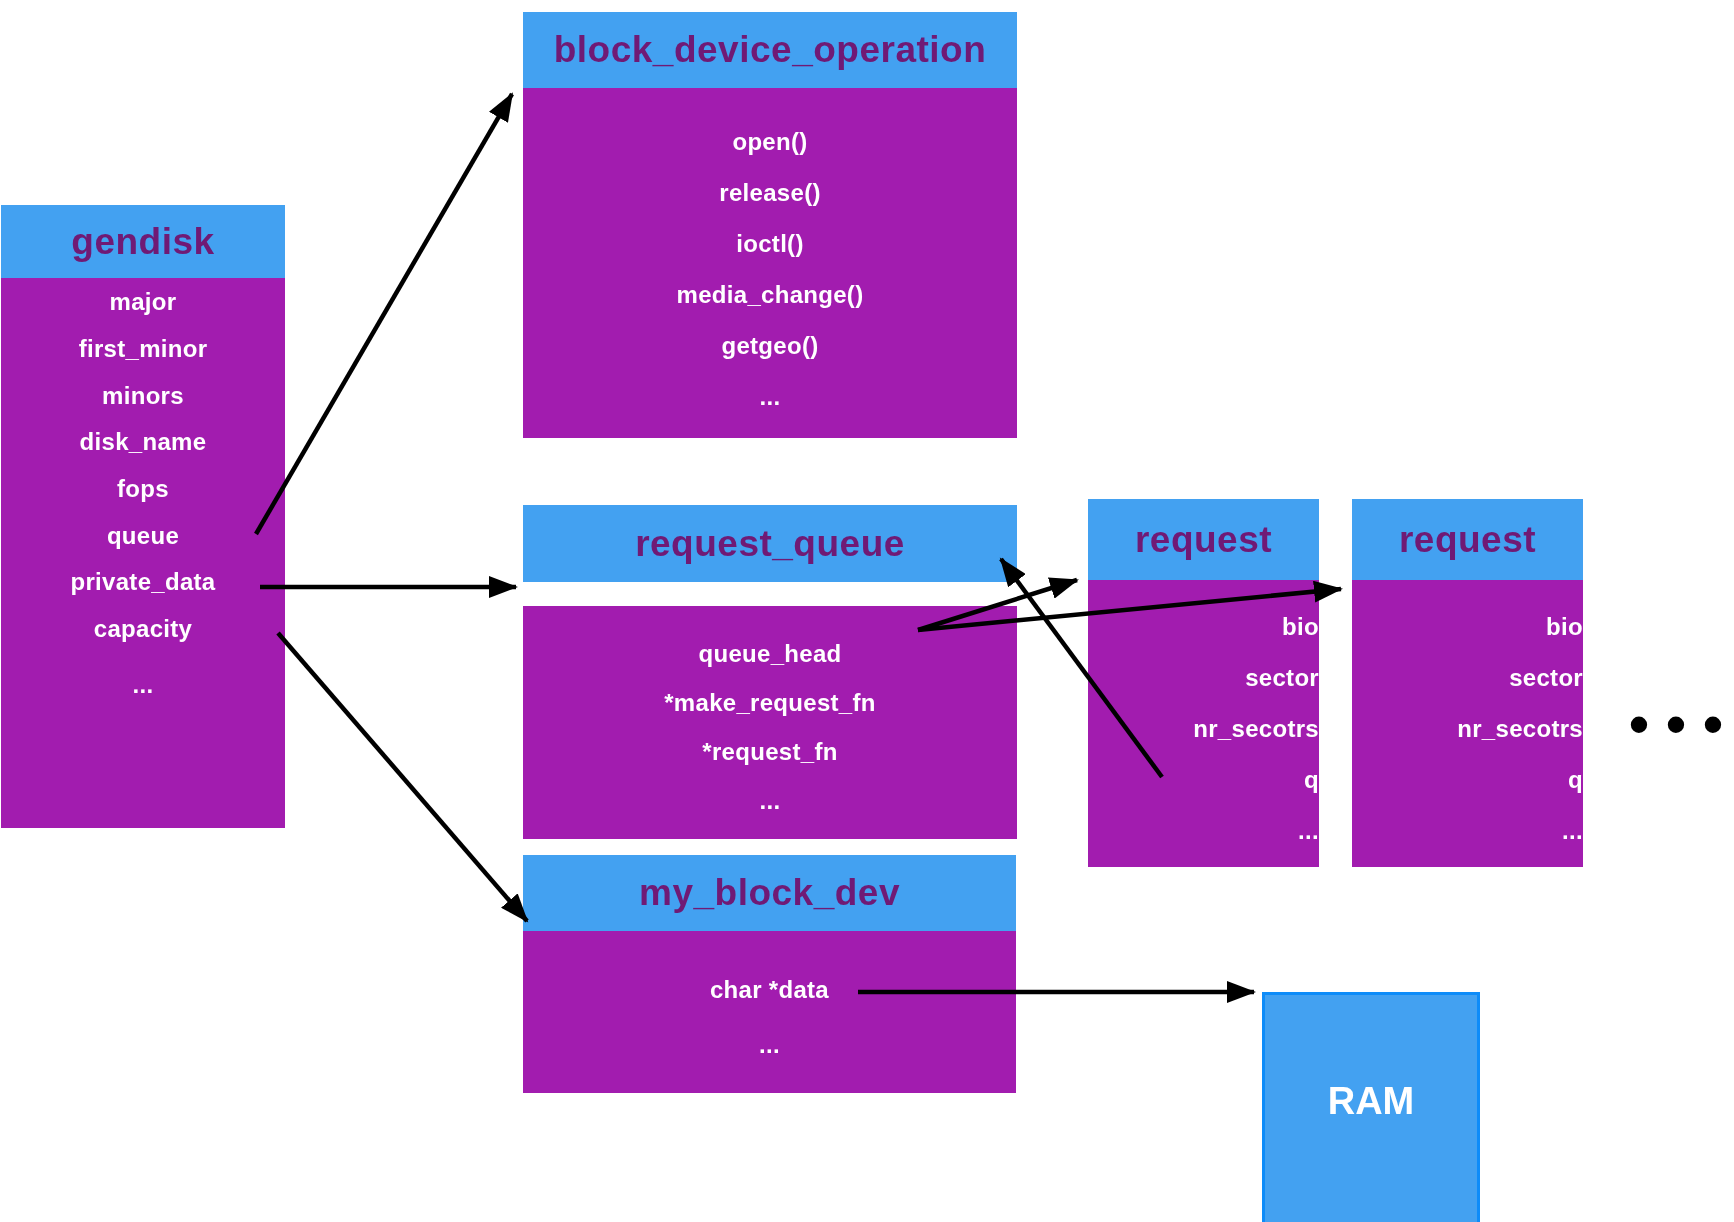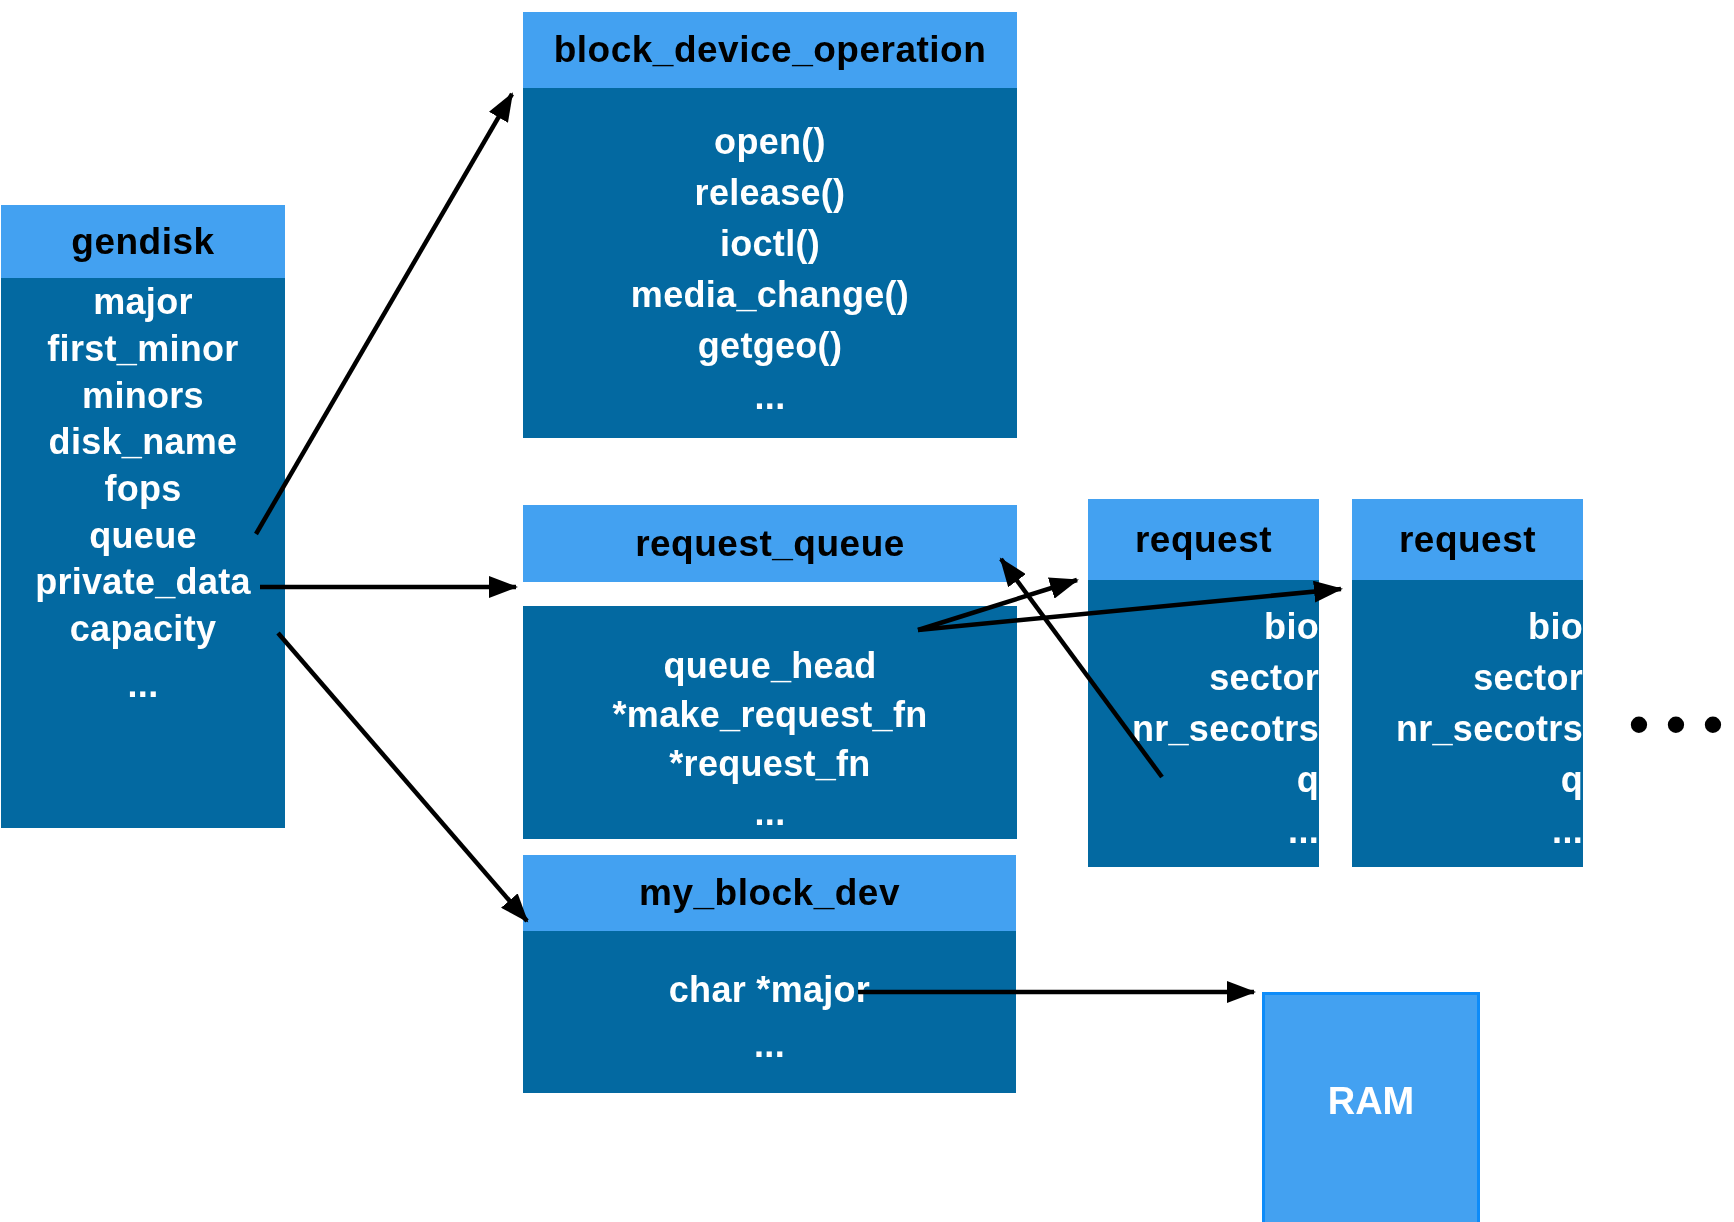--- a/index.html
+++ b/index.html
@@ -3,39 +3,39 @@
 <meta charset="utf-8">
 <style>
   html,body { margin:0; padding:0; background:#ffffff; }
   .canvas {
     position:relative; width:1734px; height:1222px;
     background:#ffffff; overflow:hidden;
     font-family:"Liberation Sans", sans-serif;
   }
   .struct { position:absolute; display:flex; flex-direction:column; }
   .hdr {
-    background:#43a1f1; color:#000000; flex:0 0 auto;
+    background:#43a1f1; color:#701a75; flex:0 0 auto;
     display:flex; align-items:center; justify-content:center;
     font-size:37px; font-weight:bold; letter-spacing:0.5px;
   }
   .body {
-    background:#0369a1; color:#ffffff; flex:1 1 auto;
+    background:#a21caf; color:#ffffff; flex:1 1 auto;
     display:flex; flex-direction:column; align-items:center;
-    font-size:36px; font-weight:bold; letter-spacing:0.3px;
+    font-size:24px; font-weight:bold; letter-spacing:0.3px;
     box-sizing:border-box;
   }
   .row { display:flex; align-items:center; justify-content:center; flex:0 0 auto; }
   
   .gendisk .row        { height:46.7px; }
   .gendisk .body       { padding-top:1px; }
   .gendisk .row.dots   { margin-top:9px; }
   .bdo .row            { height:51px; }
   .bdo .body           { padding-top:28px; }
   .rq .row             { height:49px; }
-  .rq .body            { padding-top:35px; }
+  .rq .body            { padding-top:23px; }
   .req .row            { height:51px; }
   .req .body           { padding-top:21px;align-items:flex-end; }
   .mbd .row            { height:55px; }
   .mbd .body           { padding-top:31px; }
   .ram-box {
     position:absolute; left:1262px; top:992px; width:212px; height:213px;
     background:#43a1f1; border:3px solid #0e8cf9;
     display:flex; align-items:center; justify-content:center;
     padding-bottom:44px; box-sizing:content-box;
     color:#ffffff; font-size:38px; font-weight:bold;
@@ -108,21 +108,21 @@
       <div class="row">sector</div>
       <div class="row">nr_secotrs</div>
       <div class="row">q</div>
       <div class="row">...</div>
     </div>
   </div>
 
   <div class="struct mbd" style="left:523px; top:855px; width:493px;">
     <div class="hdr" style="height:76px;">my_block_dev</div>
     <div class="body" style="height:162px;">
-      <div class="row">char *major</div>
+      <div class="row">char *data</div>
       <div class="row">...</div>
     </div>
   </div>
 
   <div class="ram-box">
     <span>RAM</span>
   </div>
 
   <div class="ellipsis-dots">
     <span>•</span>

